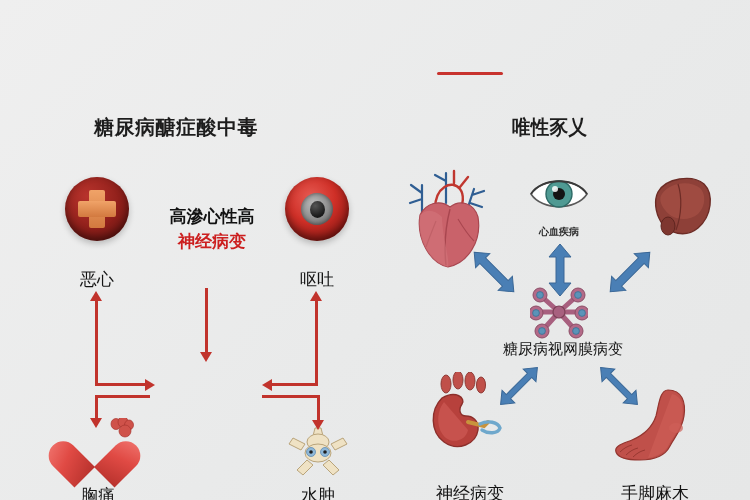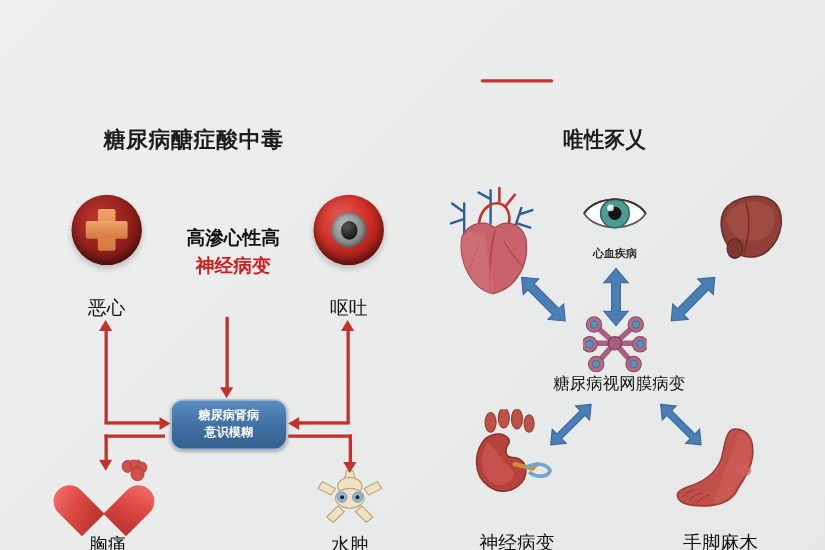--- a/index.html
+++ b/index.html
@@ -246,24 +246,20 @@
         <circle cx="40" cy="30" r="4.5"></circle>
       </g>
       <g fill="#1f1f1f">
         <circle cx="26" cy="30" r="1.8"></circle>
         <circle cx="40" cy="30" r="1.8"></circle>
       </g>
     </svg>
   </div>
   <div class="caption" style="top:484px; left:278px; width:80px;">水肿</div>
 
-  <div class="pill">
-    <span>糖尿病肾病</span>
-    <span>意识模糊</span>
-  </div>
 
   <div class="rline" style="top:288px; left:205px; width:3px; height:66px;"></div>
   <div class="rarrow down" style="top:352px; left:200px;"></div>
 
   <div class="rline" style="top:300px; left:95px; width:3px; height:85px;"></div>
   <div class="rarrow up" style="top:291px; left:90px;"></div>
 
   <div class="rline" style="top:383px; left:95px; width:52px; height:3px;"></div>
   <div class="rarrow right" style="top:379px; left:145px;"></div>
 

